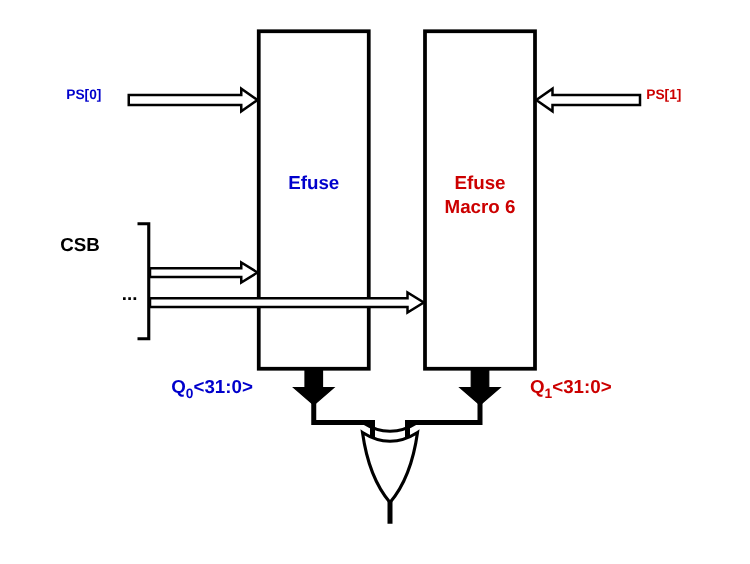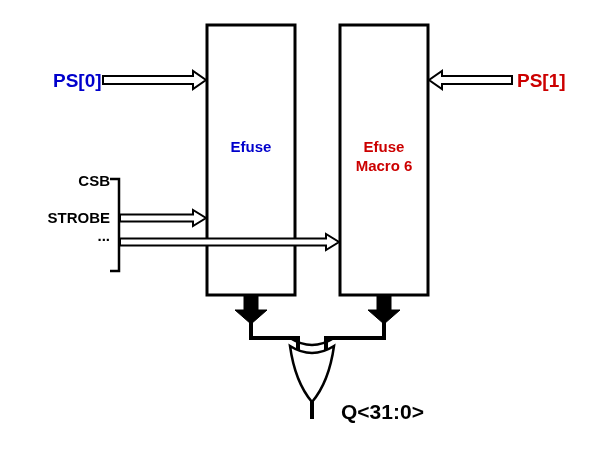--- a/index.html
+++ b/index.html
@@ -2,21 +2,21 @@
 <html><head>
 <meta charset="utf-8">
 <style>
   html,body{margin:0;padding:0;background:#ffffff;}
   .canvas{position:relative;width:600px;height:451px;background:#ffffff;
           font-family:"Liberation Sans",sans-serif;overflow:hidden;}
   .canvas svg{position:absolute;left:0;top:0;}
   .label{position:absolute;font-weight:bold;color:#000;white-space:nowrap;}
   .blue{color:#0000cc;}
   .red{color:#cc0000;}
-  .sig{font-size:19px;}
+  .sig{font-size:11px;}
   .ctrl{font-size:15px;width:92px;text-align:right;left:18px;}
   .macro-label{font-size:15px;text-align:center;line-height:19px;width:88px;}
   .qlabel{font-size:15px;}
   .qlabel sub{font-size:11px;}
   .out-label{font-size:21px;}
   .watermark{position:absolute;font-size:13px;color:#8a8a8a;white-space:nowrap;
              font-family:"DejaVu Sans",sans-serif;left:476px;top:423px;}
 </style>
 </head>
 <body>
@@ -54,21 +54,25 @@
   <div class="label red sig" style="left:517px;top:70px;">PS[1]</div>
 
   <div class="label blue macro-label" style="left:207px;top:137px;">
     <span style="display:block">Efuse</span>
   </div>
   <div class="label red macro-label" style="left:340px;top:137px;">
     <span style="display:block">Efuse</span>
     <span style="display:block">Macro 6</span>
   </div>
 
-  <div class="label ctrl" style="top:172px;">CSB</div>
-  <div class="label ctrl" style="top:209px;">STROBE</div>
+  <div class="label ctrl" style="top:188px;text-align:center;">CSB</div>
   <div class="label ctrl" style="top:227px;">...</div>
 
+  <div class="label blue qlabel" style="left:137px;top:301px;">
+    <span>Q</span><sub>0</sub><span>&lt;31:0&gt;</span>
+  </div>
+  <div class="label red qlabel" style="left:424px;top:301px;">
+    <span>Q</span><sub>1</sub><span>&lt;31:0&gt;</span>
+  </div>
 
-  <div class="label out-label" style="left:341px;top:400px;">Q&lt;31:0&gt;</div>
 
 
 </div>
 
 </body></html>

